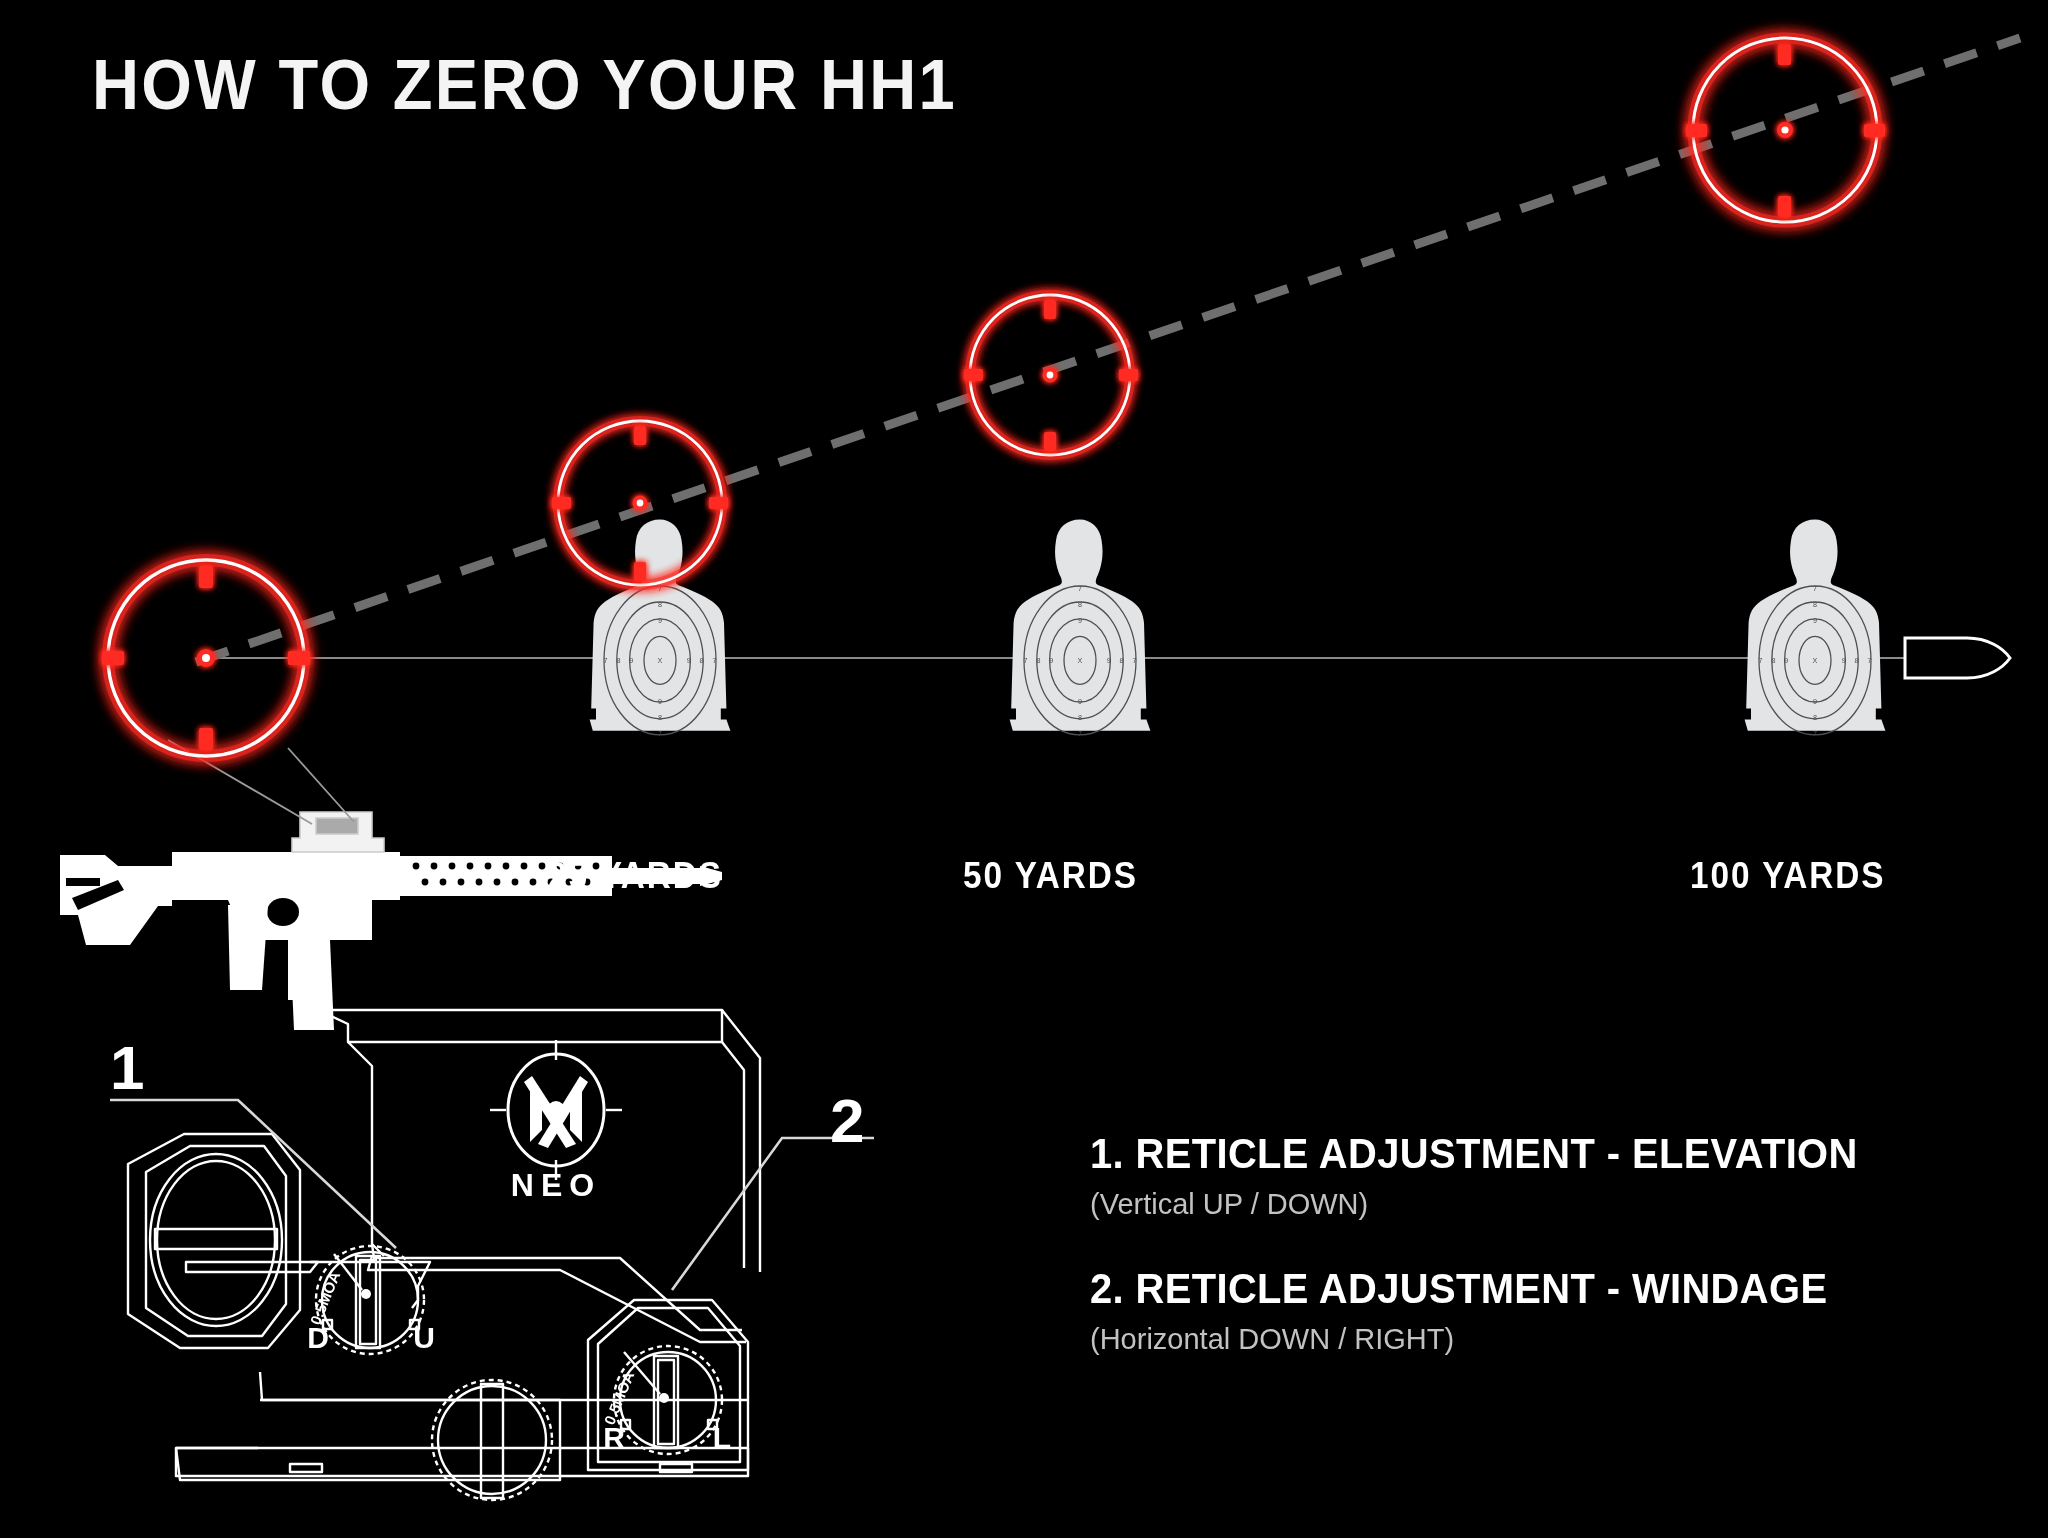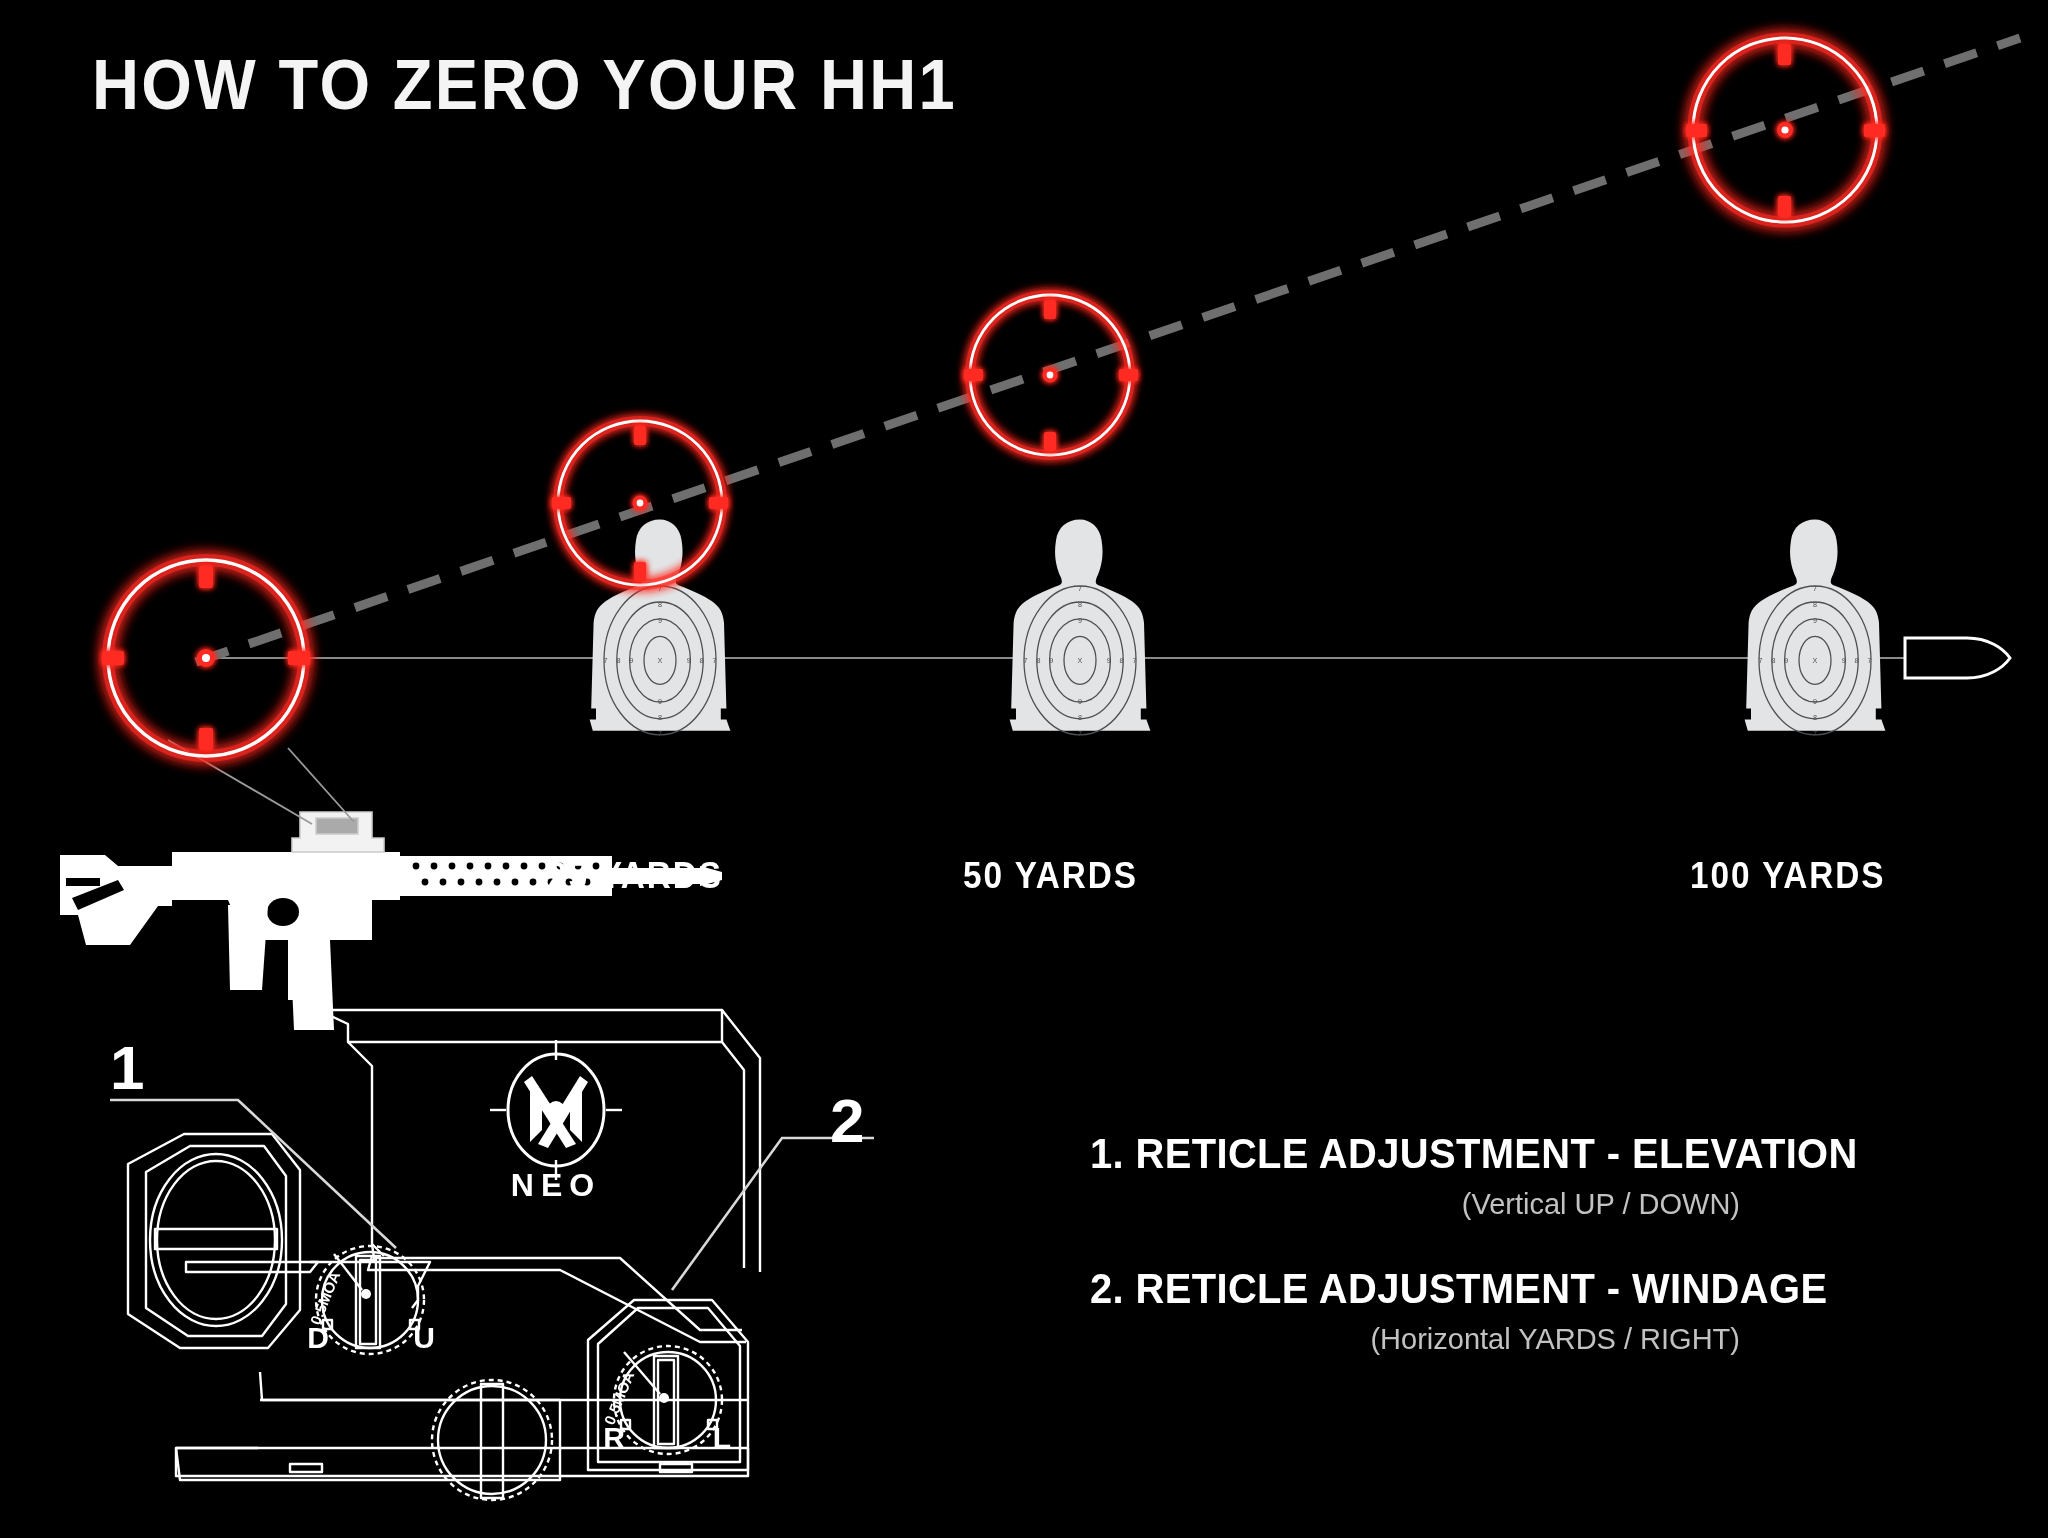--- a/index.html
+++ b/index.html
@@ -72,21 +72,21 @@
     color: #ffffff;
     white-space: nowrap;
     transform: scaleX(0.95);
     transform-origin: left center;
   }
   .legend-sub {
     font-family: "Liberation Sans Narrow", "Liberation Sans", sans-serif;
     font-weight: 400;
     font-size: 29px;
     color: #c2c2c2;
-    text-align: right;
+    text-align: left;
     margin-top: 10px;
     padding-right: 270px;
     white-space: nowrap;
   }
 
   
   .callout {
     position: absolute;
     font-family: "Liberation Sans Narrow", "Liberation Sans", sans-serif;
     font-weight: 700;
@@ -458,17 +458,17 @@
   <div class="callout callout-1">1</div>
   <div class="callout callout-2">2</div>
 
   <div class="legend">
     <div class="legend-item">
       <div class="legend-head">1. RETICLE ADJUSTMENT - ELEVATION</div>
       <div class="legend-sub">(Vertical UP / DOWN)</div>
     </div>
     <div class="legend-item">
       <div class="legend-head">2. RETICLE ADJUSTMENT - WINDAGE</div>
-      <div class="legend-sub">(Horizontal YARDS / RIGHT)</div>
+      <div class="legend-sub">(Horizontal DOWN / RIGHT)</div>
     </div>
   </div>
 
 </div>
 
 </body></html>

